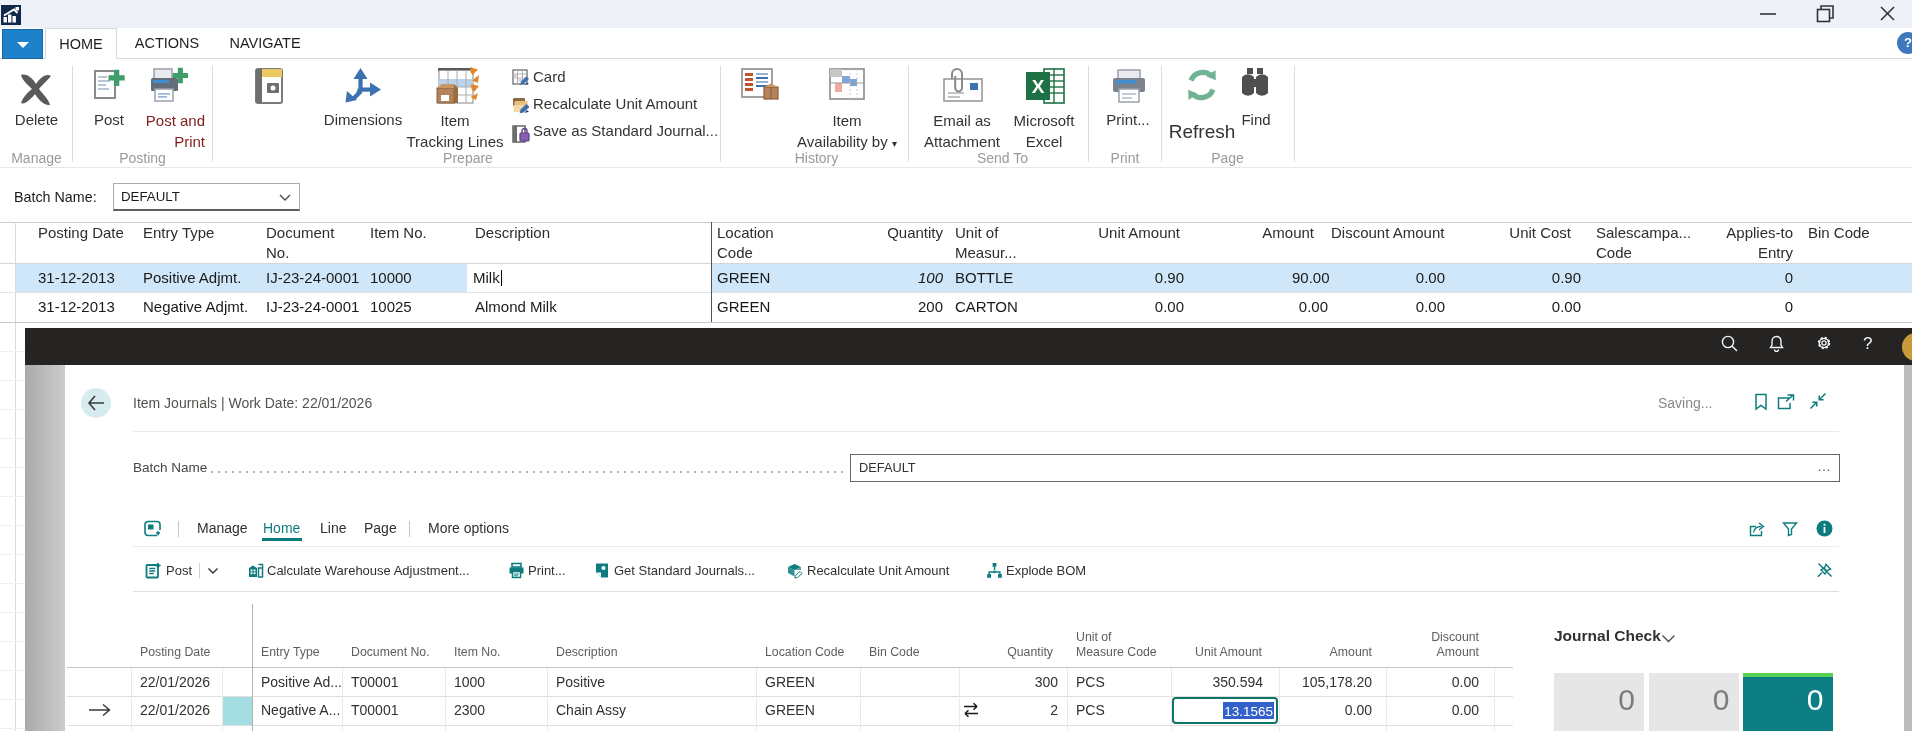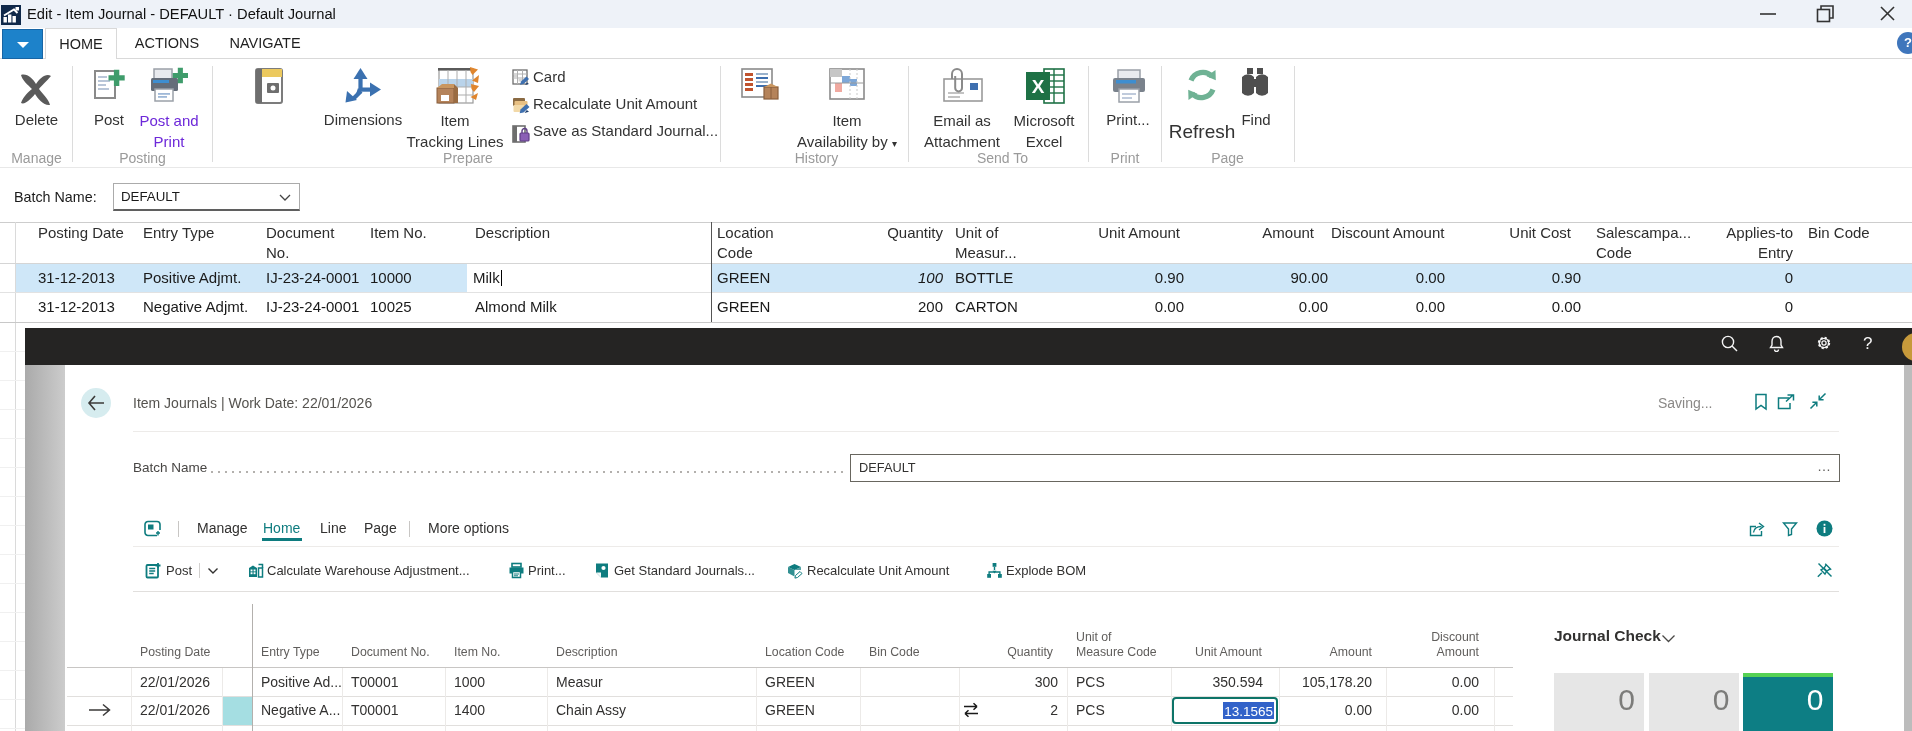--- a/index.html
+++ b/index.html
@@ -19,21 +19,20 @@
 
   <div class="abs" style="left:0;top:0;width:1912px;height:28px;background:#eef2f8;">
     <svg class="abs" style="left:1px;top:5px" width="20" height="20" viewBox="0 0 20 20">
       <rect x="0" y="0" width="20" height="20" fill="#10294a"></rect>
       <rect x="2.5" y="12" width="3.4" height="5.5" fill="#fff"></rect>
       <rect x="7" y="9.5" width="3.4" height="8" fill="#fff"></rect>
       <rect x="11.5" y="11" width="3.4" height="6.5" fill="#fff"></rect>
       <path d="M3 10.5 L13 4.5 L16.5 8" fill="none" stroke="#fff" stroke-width="2"></path>
       <rect x="14.5" y="2" width="3.5" height="3.5" fill="#fff"></rect>
     </svg>
-    <div class="abs" style="left:27px;top:0;height:28px;line-height:28px;font-size:14.7px;color:#111;">Edit - Item Journal - DEFAULT · Default Journal</div>
     <svg class="abs" style="left:1759px;top:0" width="18" height="28" viewBox="0 0 18 28">
         <line x1="1" y1="14" x2="17" y2="14" stroke="#333" stroke-width="1.6"></line>
       </svg>
     <svg class="abs" style="left:1816px;top:0" width="19" height="28" viewBox="0 0 19 28">
         <rect x="1.5" y="9.5" width="12" height="12" fill="none" stroke="#333" stroke-width="1.6"></rect>
         <path d="M5 9 L5 6 L17 6 L17 18 L14 18" fill="none" stroke="#333" stroke-width="1.6"></path>
       </svg>
     <svg class="abs" style="left:1880px;top:0" width="15" height="28" viewBox="0 0 15 28">
         <line x1="1" y1="7" x2="14" y2="20" stroke="#333" stroke-width="1.6"></line>
         <line x1="14" y1="7" x2="1" y2="20" stroke="#333" stroke-width="1.6"></line>
@@ -87,21 +86,21 @@
 
     <svg class="abs" style="left:150px;top:8px" width="40" height="38" viewBox="0 0 40 38">
       <rect x="4" y="2" width="18" height="10" fill="#e8eaee" stroke="#9aa0a8" stroke-width="1.5"></rect>
       <rect x="1" y="11" width="27" height="13" rx="1.5" fill="#646d79"></rect>
       <rect x="3" y="13" width="16" height="3" fill="#3e8ed0"></rect>
       <rect x="5" y="22" width="18" height="12" fill="#fff" stroke="#9aa0a8" stroke-width="1.5"></rect>
       <rect x="8" y="26" width="12" height="1.8" fill="#9fb8d8"></rect>
         <rect x="8" y="29" width="9" height="1.8" fill="#9fb8d8"></rect>
       <path d="M28 1 h6 v6 h6 v6 h-6 v6 h-6 v-6 h-6 v-6 h6 Z" fill="#3f9c6b" transform="translate(4,0) scale(0.85)"></path>
     </svg>
-    <div class="abs" style="left:133px;top:51px;width:72px;text-align:center;font-size:15px;color:#6d28d9;line-height:21px;">Post and<br>Print</div>
+    <div class="abs" style="left:133px;top:51px;width:72px;text-align:right;font-size:15px;color:#7f1d1d;line-height:21px;">Post and<br>Print</div>
 
     <svg class="abs" style="left:253px;top:8px" width="32" height="38" viewBox="0 0 32 38">
       <rect x="3" y="2" width="26" height="34" rx="2" fill="#fff" stroke="#7c7c7c" stroke-width="2"></rect>
       <rect x="3" y="2" width="6" height="34" fill="#6e6e6e"></rect>
       <rect x="9" y="2" width="20" height="8" fill="#ecc95e"></rect>
       <rect x="14" y="16" width="12" height="10" rx="1" fill="#6e6e6e"></rect>
       <circle cx="20" cy="21" r="2.5" fill="#fff"></circle>
     </svg>
 
     <svg class="abs" style="left:344px;top:8px" width="38" height="38" viewBox="0 0 38 38">
@@ -293,21 +292,21 @@
     <div class="abs" style="left:467px;top:42px;width:244px;height:29px;background:#fff;"></div>
     <div class="abs nvr" style="left:38px;top:42px;">31-12-2013</div>
     <div class="abs nvr" style="left:143px;top:42px;">Positive Adjmt.</div>
     <div class="abs nvr" style="left:266px;top:42px;">IJ-23-24-0001</div>
     <div class="abs nvr" style="left:370px;top:42px;">10000</div>
     <div class="abs nvr" style="left:473px;top:42px;">Milk<span style="display:inline-block;width:1px;height:16px;background:#000;vertical-align:-3px;margin-left:1px;"></span></div>
     <div class="abs nvr" style="left:717px;top:42px;">GREEN</div>
     <div class="abs nvr" style="left:843px;top:42px;width:100px;text-align:right;font-style:italic;">100</div>
     <div class="abs nvr" style="left:955px;top:42px;">BOTTLE</div>
     <div class="abs nvr" style="left:1084px;top:42px;width:100px;text-align:right;">0.90</div>
-    <div class="abs nvr" style="left:1228px;top:42px;width:100px;text-align:right;">90.00</div>
+    <div class="abs nvr" style="left:1292px;top:42px;width:100px;text-align:left;">90.00</div>
     <div class="abs nvr" style="left:1345px;top:42px;width:100px;text-align:right;">0.00</div>
     <div class="abs nvr" style="left:1481px;top:42px;width:100px;text-align:right;">0.90</div>
     <div class="abs nvr" style="left:1693px;top:42px;width:100px;text-align:right;">0</div>
 
     <div class="abs" style="left:0px;top:70px;width:1912px;height:1px;background:#e2e2e2"></div>
 
     <div class="abs nvr" style="left:38px;top:71px;">31-12-2013</div>
     <div class="abs nvr" style="left:143px;top:71px;">Negative Adjmt.</div>
     <div class="abs nvr" style="left:266px;top:71px;">IJ-23-24-0001</div>
     <div class="abs nvr" style="left:370px;top:71px;">10025</div>
@@ -507,36 +506,36 @@
     <div class="abs" style="left:1214px;top:303px;width:1px;height:63px;background:#eceae8"></div>
     <div class="abs" style="left:1321px;top:303px;width:1px;height:63px;background:#eceae8"></div>
     <div class="abs" style="left:1429px;top:303px;width:1px;height:63px;background:#eceae8"></div>
 
     <div class="abs" style="left:187px;top:239px;width:1px;height:127px;background:#b3b0ad"></div>
 
     <div class="abs bcr" style="left:75px;top:303px;">22/01/2026</div>
     <div class="abs bcr" style="left:196px;top:303px;">Positive Ad...</div>
     <div class="abs bcr" style="left:286px;top:303px;">T00001</div>
     <div class="abs bcr" style="left:389px;top:303px;">1000</div>
-    <div class="abs bcr" style="left:491px;top:303px;">Measur</div>
+    <div class="abs bcr" style="left:491px;top:303px;">Positive</div>
     <div class="abs bcr" style="left:700px;top:303px;">GREEN</div>
     <div class="abs bcr" style="left:894px;top:303px;width:99px;text-align:right;">300</div>
     <div class="abs bcr" style="left:1011px;top:303px;">PCS</div>
     <div class="abs bcr" style="left:1106px;top:303px;width:92px;text-align:right;">350.594</div>
     <div class="abs bcr" style="left:1214px;top:303px;width:93px;text-align:right;">105,178.20</div>
     <div class="abs bcr" style="left:1321px;top:303px;width:93px;text-align:right;">0.00</div>
 
     <svg class="abs" style="left:23px;top:338px" width="24" height="14" viewBox="0 0 24 14">
         <path d="M1 7 H21 M15 1.5 L21.5 7 L15 12.5" fill="none" stroke="#3b3a39" stroke-width="1.5"></path>
       </svg>
     <div class="abs" style="left:158px;top:331.5px;width:29px;height:28px;background:#a5dee2;"></div>
     <div class="abs bcr" style="left:75px;top:331px;">22/01/2026</div>
     <div class="abs bcr" style="left:196px;top:331px;">Negative A...</div>
     <div class="abs bcr" style="left:286px;top:331px;">T00001</div>
-    <div class="abs bcr" style="left:389px;top:331px;">1400</div>
+    <div class="abs bcr" style="left:389px;top:331px;">2300</div>
     <div class="abs bcr" style="left:491px;top:331px;">Chain Assy</div>
     <div class="abs bcr" style="left:700px;top:331px;">GREEN</div>
     <svg class="abs" style="left:896px;top:337px" width="20" height="16" viewBox="0 0 20 16">
         <path d="M3 4.5 H16 M16 4.5 L12.5 1.3 M16 4.5 L12.5 7.7" fill="none" stroke="#1a1a1a" stroke-width="1.5"></path>
         <path d="M17 11.5 H4 M4 11.5 L7.5 8.3 M4 11.5 L7.5 14.7" fill="none" stroke="#1a1a1a" stroke-width="1.5"></path>
       </svg>
     <div class="abs bcr" style="left:894px;top:331px;width:99px;text-align:right;">2</div>
     <div class="abs bcr" style="left:1011px;top:331px;">PCS</div>
 
     <div class="abs" style="left:1106.5px;top:331.5px;width:106.5px;height:27.5px;border:2px solid #0d7468;border-radius:4px;background:#fff;">

